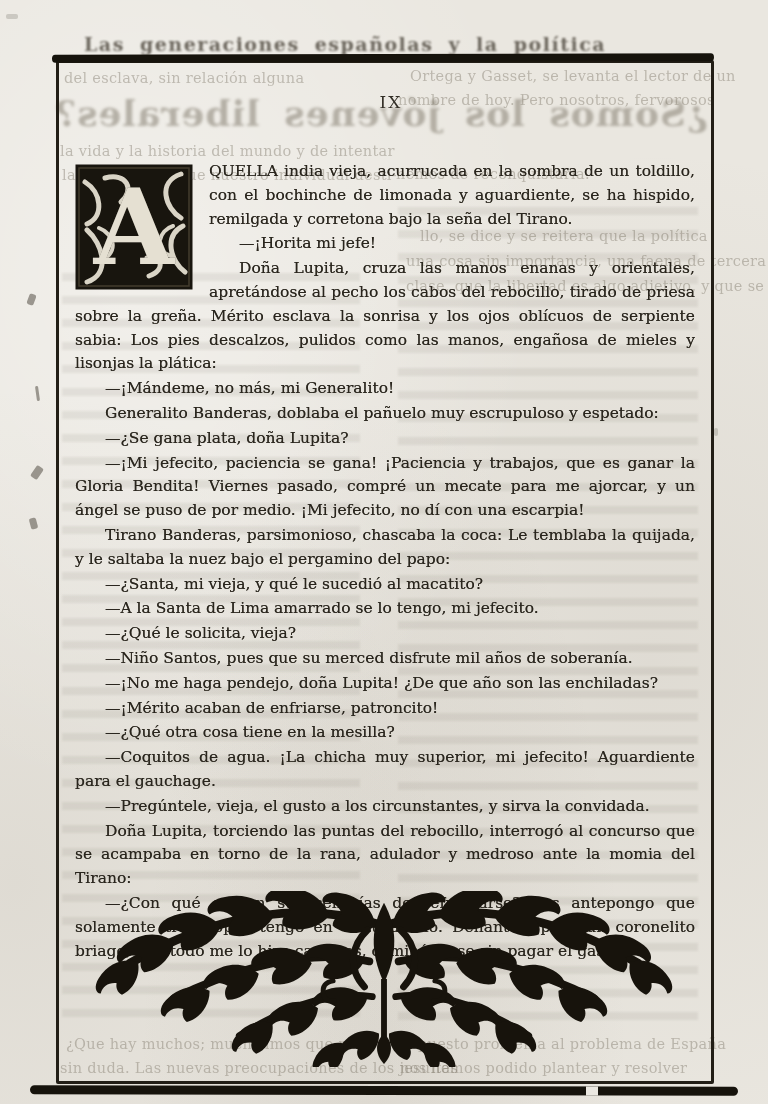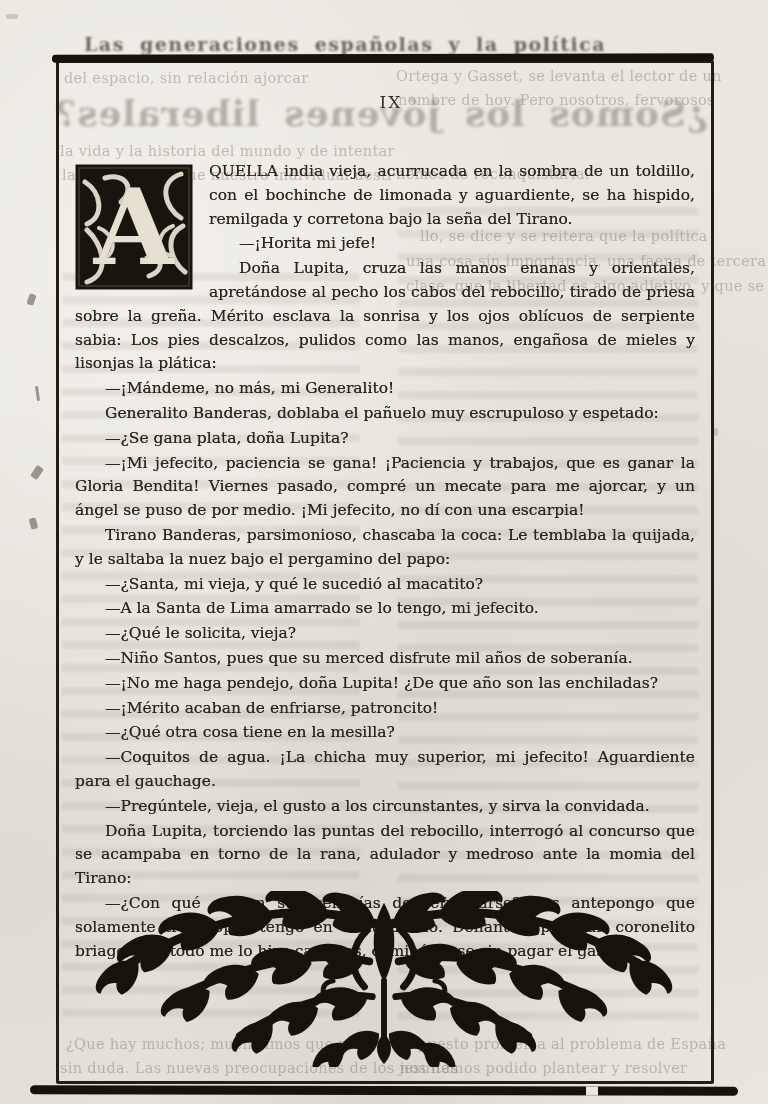--- a/index.html
+++ b/index.html
@@ -23,21 +23,21 @@
   .bar-bottom::after{content:"";position:absolute;left:556px;top:0;bottom:0;width:12px;background:#eae7e0;}
   
   .bleed{position:absolute;color:#7c7567;z-index:1;white-space:nowrap;pointer-events:none;}
   .bleed-headline{top:92px;left:60px;width:648px;text-align:center;font-size:36px;font-weight:bold;
     letter-spacing:1px;word-spacing:10px;transform:scaleX(-1);filter:blur(1.4px);opacity:.5;}
   .bleed-topline{top:33px;left:84px;font-size:19px;font-weight:bold;letter-spacing:1.5px;word-spacing:7px;
     color:#4c463c;filter:blur(0.9px);opacity:.8;z-index:3;}
   .frag{font-size:14.5px;opacity:.42;filter:blur(0.55px);letter-spacing:0.3px;}
   .bf0{top:70px;left:64px}   .bf1{top:94px;left:62px}
   .bf2{top:143px;left:60px}  .bf3{top:167px;left:62px}
-  .bf4{top:68px;left:396px}  .bf5{top:92px;left:398px}
+  .bf4{top:68px;left:410px}  .bf5{top:92px;left:398px}
   .bf6{top:166px;left:396px} .bf7{top:228px;left:420px}
   .bf8{top:253px;left:406px} .bf9{top:278px;left:406px}
   .bf10{top:1036px;left:66px}  .bf11{top:1060px;left:60px}
   .bf12{top:1036px;left:418px} .bf13{top:1060px;left:400px}
   .bleed-col{position:absolute;z-index:1;filter:blur(1px);pointer-events:none;
     background:repeating-linear-gradient(180deg, transparent 0 15px, rgba(112,105,92,0.10) 15px 23px);}
   .col-l{left:62px;top:258px;width:298px;height:760px;}
   .col-r{left:398px;top:192px;width:300px;height:828px;}
   
   .mark{position:absolute;background:rgba(70,64,54,0.5);border-radius:2px;z-index:2;}
@@ -60,21 +60,21 @@
   
   .ornament{position:absolute;left:88px;top:891px;width:592px;height:176px;z-index:4;}
 </style>
 </head>
 <body>
 
 <div class="page">
 
   <div class="bleed bleed-topline">Las generaciones españolas y la política</div>
   <div class="bleed bleed-headline">¿Somos los jóvenes liberales?</div>
-  <div class="bleed frag bf0">del espacio, sin relación ajorcar</div>
+  <div class="bleed frag bf0">del esclava, sin relación alguna</div>
   <div class="bleed frag bf2">la vida y la historia del mundo y de intentar</div>
   <div class="bleed frag bf3">la patria antes que nuestro individual desti-</div>
   <div class="bleed frag bf4">Ortega y Gasset, se levanta el lector de un</div>
   <div class="bleed frag bf5">nombre de hoy. Pero nosotros, fervorosos</div>
   <div class="bleed frag bf6">hemos de reconquistarla.</div>
   <div class="bleed frag bf7">llo, se dice y se reitera que la política</div>
   <div class="bleed frag bf8">una cosa sin importancia, una faena de tercera</div>
   <div class="bleed frag bf9">clase, que la libertad es algo adjetivo, y que se</div>
   <div class="bleed frag bf10">¿Que hay muchos; muchísimos que no lo</div>
   <div class="bleed frag bf11">sin duda. Las nuevas preocupaciones de los jesuitas</div>

